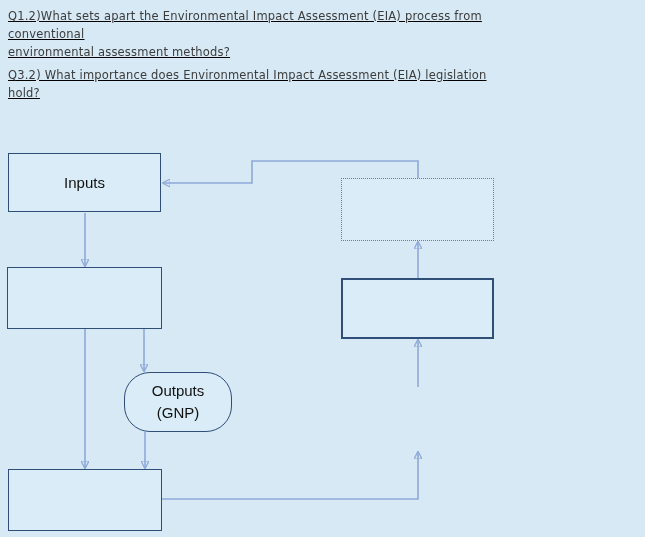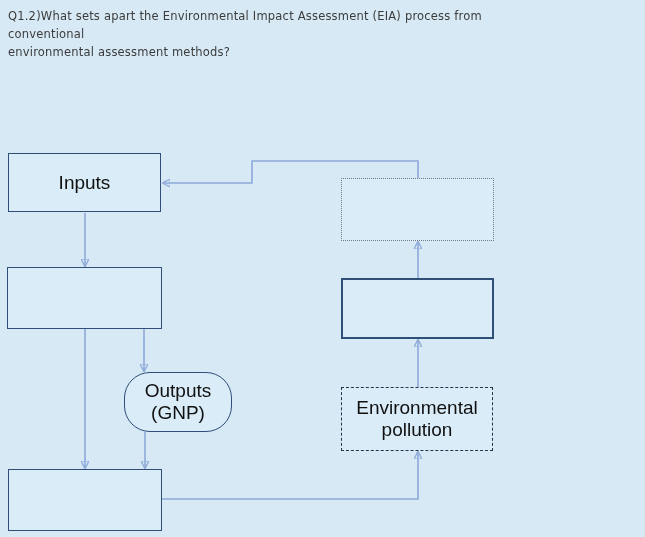--- a/index.html
+++ b/index.html
@@ -17,20 +17,21 @@
   html,body{width:645px;height:537px;}
   body{
     background:var(--background-color);
     font-family:"DejaVu Sans","Liberation Sans",sans-serif;
     overflow:hidden;
     position:relative;
   }
   .questions{
     padding:7px 6px 0 8px;
     width:515px;
+    text-decoration:underline;
   }
   .questions p{
     font-size:11.5px;
     line-height:18px;
     letter-spacing:0.2px;
     color:var(--question-text-color);
     white-space:pre-line;
     margin-bottom:5px;
   }
   .diagram{
@@ -53,21 +54,21 @@
     stroke:none;
   }
   .dbox{
     position:absolute;
     background:var(--box-fill-color);
     display:flex;
     align-items:center;
     justify-content:center;
     text-align:center;
     font-family:"Liberation Sans","DejaVu Sans",sans-serif;
-    font-size:19px;
+    font-size:15px;
     line-height:22px;
     color:var(--label-text-color);
     white-space:pre-line;
   }
   .solid{border:1.6px solid var(--box-border-color);}
   .solid-thick{border:2px solid var(--box-border-color);}
   .dotted{border:1.5px dotted var(--dotted-border-color);}
   .dashed{border:1.5px dashed var(--dashed-border-color);}
 
   .box-inputs{left:8px;   top:3px;   width:153px; height:59px;}
@@ -77,20 +78,21 @@
   .box-topright-blank{left:341px; top:28px; width:153px; height:63px;}
   .box-midright-blank{left:341px; top:128px; width:153px; height:61px;}
   .box-env{left:341px; top:237px; width:152px; height:64px;}
 </style>
 </head>
 <body>
 
 <div class="questions">
   <p>Q1.2)What sets apart the Environmental Impact Assessment (EIA) process from conventional
 environmental assessment methods?</p>
+  <p>Q3.2) What importance does Environmental Impact Assessment (EIA) legislation hold?</p>
 </div>
 
 <div class="diagram">
 
   <svg class="connectors" viewBox="0 0 645 387" xmlns="http://www.w3.org/2000/svg">
     <defs>
       <marker id="ah" viewBox="0 0 10 10" refX="9" refY="5" markerWidth="8" markerHeight="8" markerUnits="userSpaceOnUse" orient="auto">
         <path class="arrowhead" d="M0,0 L10,5 L0,10 Z"></path>
       </marker>
     </defs>
@@ -122,18 +124,14 @@
   </div>
 
   <div class="dbox dotted box-topright-blank">
     <span></span>
   </div>
 
   <div class="dbox solid-thick box-midright-blank">
     <span></span>
   </div>
 
-  <div class="dbox dashed box-env">
-    <span>Environmental
-pollution</span>
-  </div>
 
 </div>
 
 </body></html>

